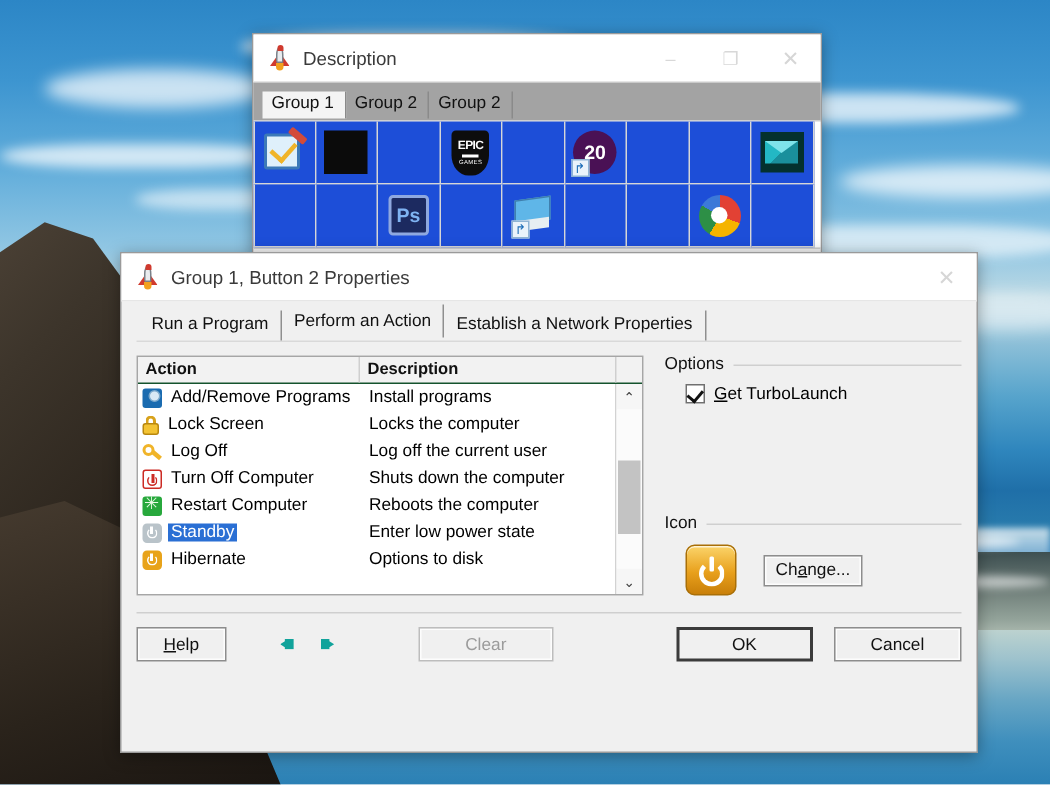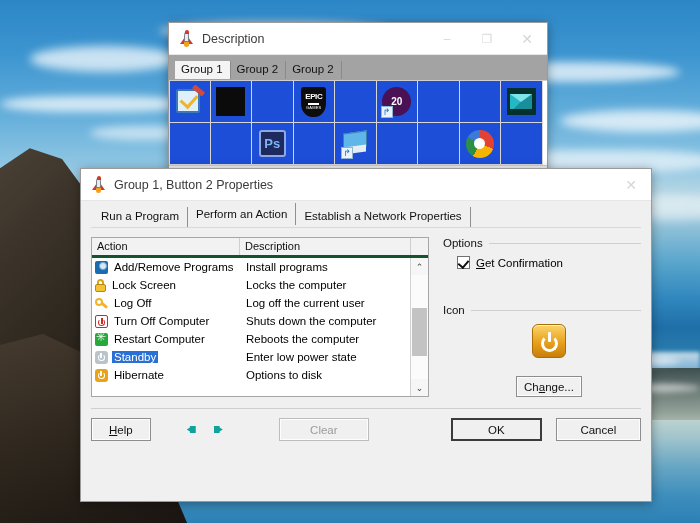--- a/index.html
+++ b/index.html
@@ -84,21 +84,21 @@
     border-left:3px solid #f0b429;border-bottom:3px solid #f0b429;transform:rotate(-48deg);}
   .ic-pen{position:absolute;left:17px;top:1px;width:13px;height:5px;background:#d24b3a;
     transform:rotate(40deg);border-radius:1px;}
   .ic-black{width:29px;height:29px;background:#0b0b0b;}
   .ic-epic{width:25px;height:30px;background:#0d0d0d;border-radius:3px 3px 45% 45%;
     display:flex;flex-direction:column;align-items:center;justify-content:center;color:#fff;}
   .ic-epic b{font-size:8px;letter-spacing:-.4px;line-height:8px;font-family:"Liberation Sans",sans-serif;}
   .ic-epic i{font-size:4px;font-style:normal;letter-spacing:.2px;line-height:5px;}
   .ic-epic u{display:block;width:11px;height:2px;background:#fff;margin-top:2px;text-decoration:none;}
   .ic-20{width:29px;height:29px;border-radius:50%;background:#4a1155;color:#fff;
-    display:flex;align-items:center;justify-content:center;font-weight:bold;font-size:10px;}
+    display:flex;align-items:center;justify-content:center;font-weight:bold;font-size:13px;}
   .ic-mail{width:29px;height:27px;background:#04312e;display:flex;align-items:center;justify-content:center;}
   .ic-mail span{display:block;width:22px;height:15px;background:linear-gradient(135deg,#23b8c4 50%,#1a8f9c 50%);
     position:relative;}
   .ic-mail span::after{content:"";position:absolute;left:0;top:0;border-left:11px solid transparent;
     border-right:11px solid transparent;border-top:8px solid #7fe3ea;}
   .ic-ps{width:27px;height:27px;background:#1c2a60;border:2px solid #8fa8df;border-radius:3px;
     color:#7fb3f2;font-weight:bold;font-size:13px;display:flex;align-items:center;justify-content:center;
     box-sizing:border-box;}
   .ic-mon{position:absolute;left:3px;top:3px;width:24px;height:16px;background:#5fb6e8;
     border:1px solid #3f7fae;transform:skewY(-8deg);box-sizing:border-box;}
@@ -117,21 +117,21 @@
   .dlg-body{padding:0 10px 9px 10px;}
   .tabstrip{display:flex;align-items:flex-end;height:22px;margin:4px 0 0 2px;position:relative;}
   .tab{font-size:11.5px;padding:3px 8px 4px 8px;line-height:13px;color:#111;
     border-right:1px solid #8f8f8f;white-space:nowrap;}
   .tab.active{background:#f0f0f0;font-weight:normal;border-right:1px solid #8f8f8f;
     position:relative;top:-2px;padding-top:5px;margin-top:26px;}
   .tabpage{border-top:1px solid #d9d9d9;padding-top:9px;display:flex;gap:14px;}
 
   .listwrap{width:338px;border:1px solid #a6a6a6;background:#fff;box-sizing:border-box;
     display:flex;flex-direction:column;height:160px;}
-  .lhead{display:flex;height:17px;background:#f2f2f2;border-bottom:3px solid #14532d;flex:0 0 auto;}
+  .lhead{display:flex;height:17px;background:#f2f2f2;border-bottom:1px solid #14532d;flex:0 0 auto;font-weight:bold;}
   .lhead div{font-size:11px;padding:2px 0 0 5px;border-right:1px solid #cfcfcf;box-sizing:border-box;
     color:#111;}
   .lh-action{width:148px;}
   .lh-desc{flex:1 1 auto;}
   .lh-pad{width:17px;border-right:none!important;}
   .lbody{flex:1 1 auto;display:flex;overflow:hidden;}
   .lrows{flex:1 1 auto;}
   .lrow{display:flex;align-items:center;height:18px;padding-left:3px;}
   .lrow .nm{width:145px;display:flex;align-items:center;gap:4px;font-size:11.5px;white-space:nowrap;}
   .lrow .ds{font-size:11.5px;white-space:nowrap;padding-left:6px;}
@@ -178,21 +178,21 @@
   
   .rightpane{flex:1 1 auto;display:flex;flex-direction:column;height:160px;position:relative;}
   .grp{position:relative;}
   .grp-label{display:flex;align-items:center;gap:6px;font-size:11.5px;color:#111;}
   .grp-label .rule{flex:1 1 auto;height:1px;background:#cfcfcf;}
   .cbrow{display:flex;align-items:center;gap:6px;margin:7px 0 0 14px;font-size:11.5px;}
   .cbox{width:11px;height:11px;border:1px solid #707070;background:#fff;position:relative;
     flex:0 0 auto;}
   .cbox.on::after{content:"";position:absolute;left:2px;top:1px;width:5px;height:8px;
     border-right:2px solid #111;border-bottom:2px solid #111;transform:rotate(40deg);}
-  .icon-row{display:flex;align-items:center;gap:18px;margin:8px 0 0 14px;flex-direction:column;}
+  .icon-row{display:flex;align-items:center;gap:18px;margin:8px 0 0 14px;}
   .bigicon{width:34px;height:34px;border-radius:6px;
     background:linear-gradient(#fbd46a,#e8a01c 55%,#c97f09);
     border:1px solid #a96f07;box-sizing:border-box;position:relative;
     box-shadow:inset 0 1px 0 rgba(255,255,255,.7);}
   .bigicon .pw{position:absolute;left:15px;top:7px;width:3px;height:10px;background:#fff;border-radius:1px;}
   .bigicon .rg{position:absolute;left:8px;top:10px;width:17px;height:17px;border:3px solid #fff;
     border-radius:50%;border-top-color:transparent;box-sizing:border-box;}
 
   .btn{background:#f0f0f0;border:1px solid #8d8d8d;font-size:11.5px;color:#111;
     display:flex;align-items:center;justify-content:center;box-sizing:border-box;
@@ -439,21 +439,21 @@
       </div>
 
       <div class="rightpane">
         <div class="grp">
           <div class="grp-label">
             <span>Options</span>
             <span class="rule"></span>
           </div>
           <div class="cbrow">
             <span class="cbox on"></span>
-            <span><u>G</u><span>et Confirmation</span></span>
+            <span><u>G</u><span>et TurboLaunch</span></span>
           </div>
         </div>
 
         <div class="grp" style="margin-top:auto;">
           <div class="grp-label">
             <span>Icon</span>
             <span class="rule"></span>
           </div>
           <div class="icon-row">
             <div class="bigicon">

